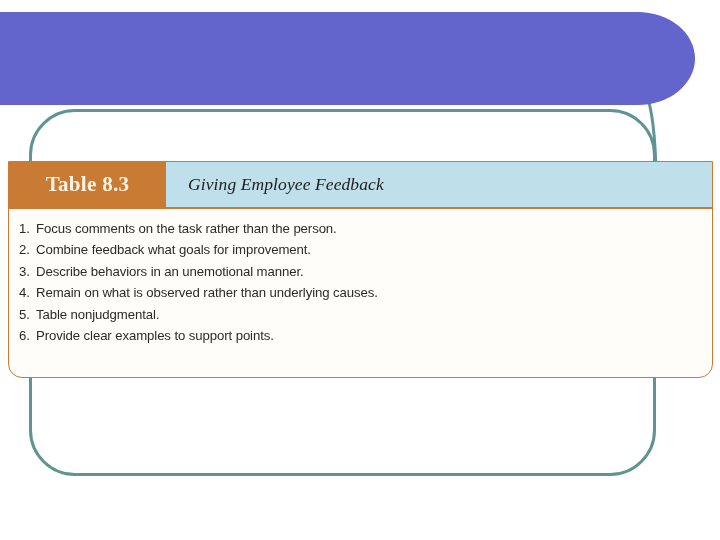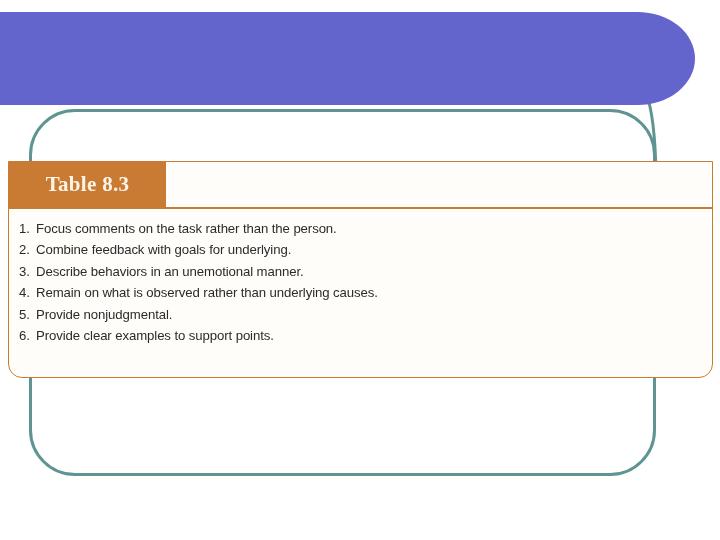--- a/index.html
+++ b/index.html
@@ -164,44 +164,45 @@
   </svg>
 
   <div class="title-banner">
     <div class="title-rule"></div>
   </div>
 
   <div class="table-figure">
 
     <div class="table-header">
       <div class="table-number">Table 8.3</div>
+      <div class="table-caption">Giving Employee Feedback</div>
     </div>
     <div class="table-divider"></div>
 
     <div class="table-body">
       <ol>
         <li>
           <span class="li-num">1.</span>
           <span class="li-txt">Focus comments on the task rather than the person.</span>
         </li>
         <li>
           <span class="li-num">2.</span>
-          <span class="li-txt">Combine feedback with goals for underlying.</span>
+          <span class="li-txt">Combine feedback what goals for improvement.</span>
         </li>
         <li>
           <span class="li-num">3.</span>
           <span class="li-txt">Describe behaviors in an unemotional manner.</span>
         </li>
         <li>
           <span class="li-num">4.</span>
           <span class="li-txt">Remain on what is observed rather than underlying causes.</span>
         </li>
         <li>
           <span class="li-num">5.</span>
-          <span class="li-txt">Provide nonjudgmental.</span>
+          <span class="li-txt">Table nonjudgmental.</span>
         </li>
         <li>
           <span class="li-num">6.</span>
           <span class="li-txt">Provide clear examples to support points.</span>
         </li>
       </ol>
     </div>
 
   </div>
 

